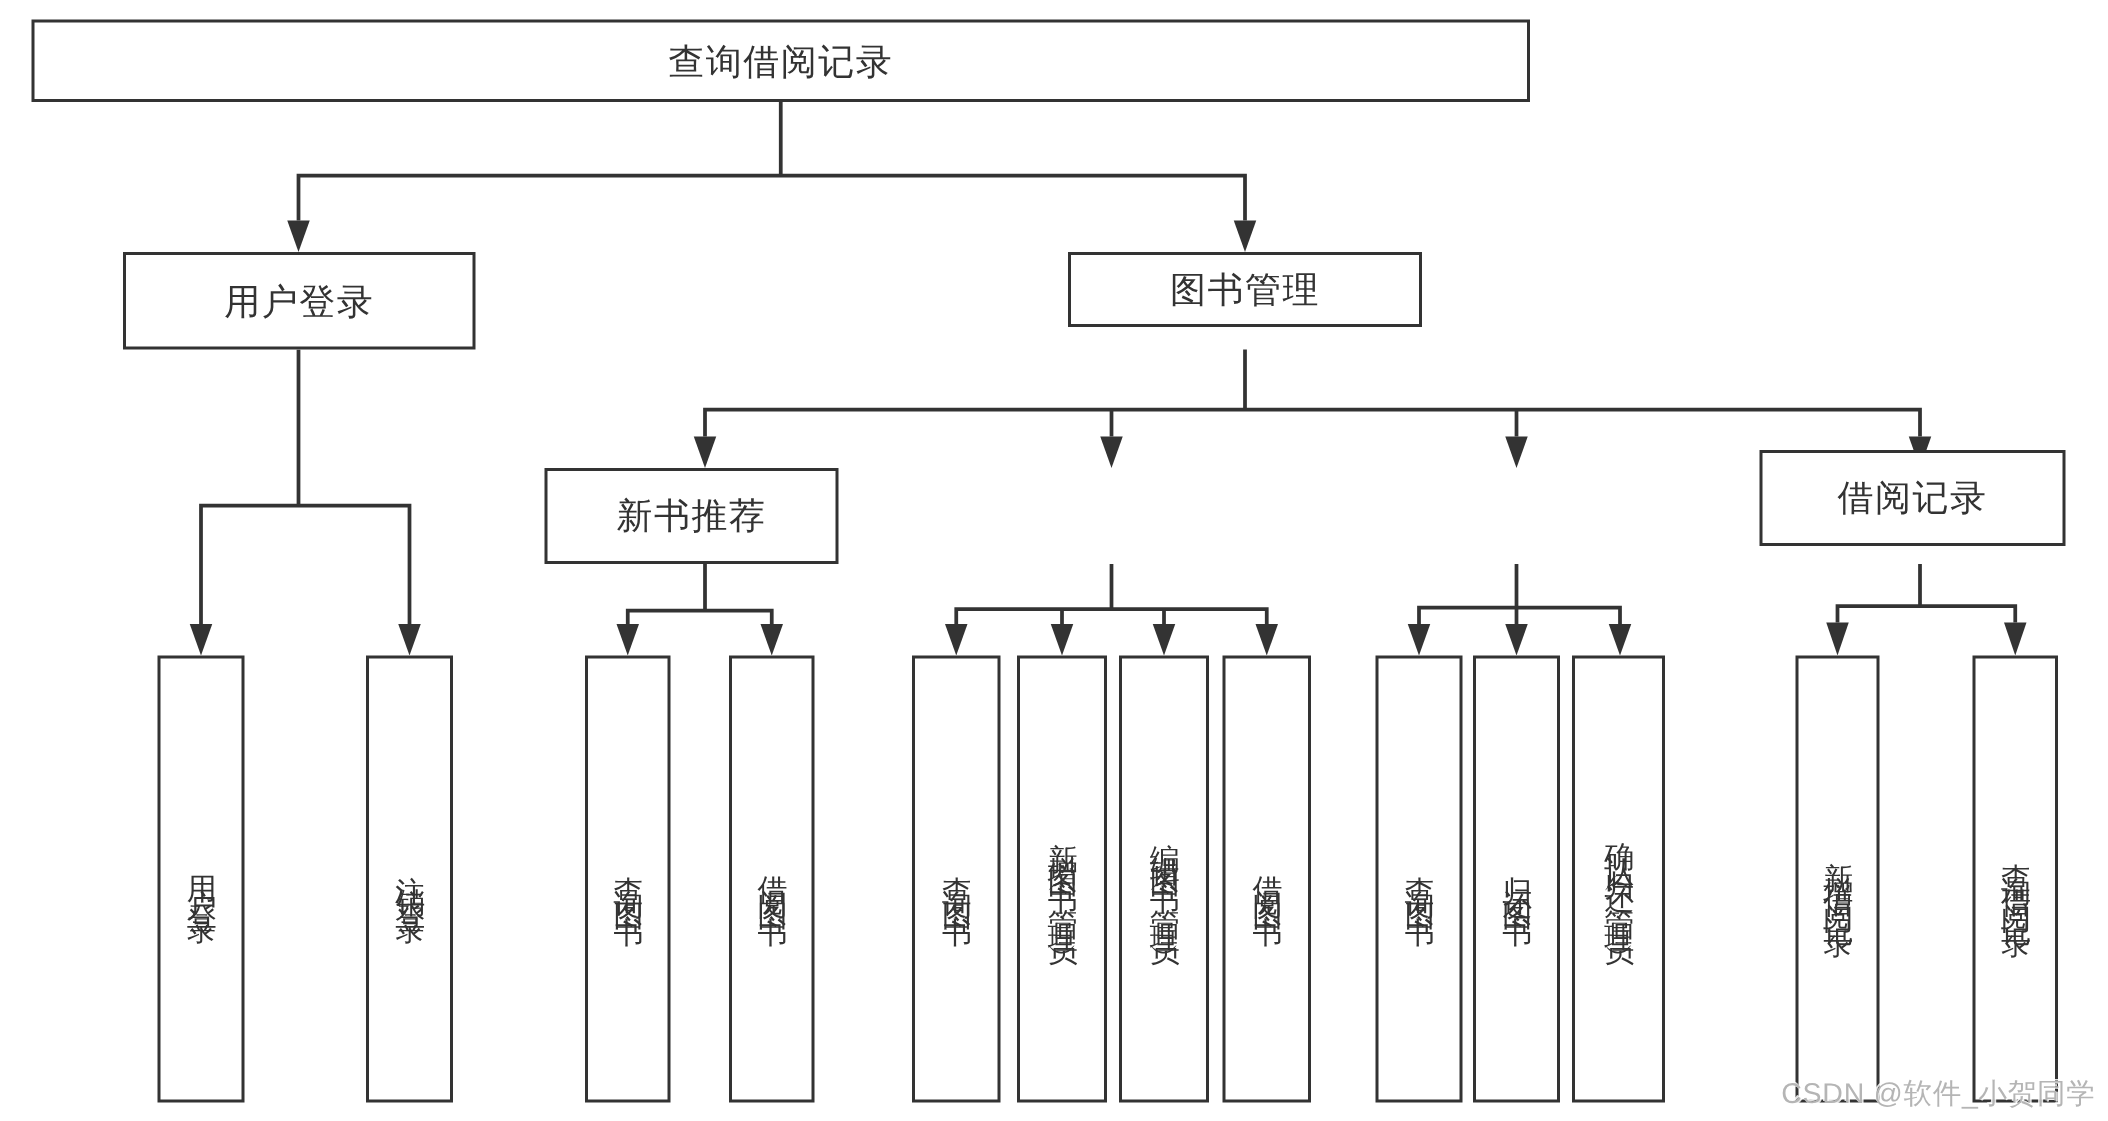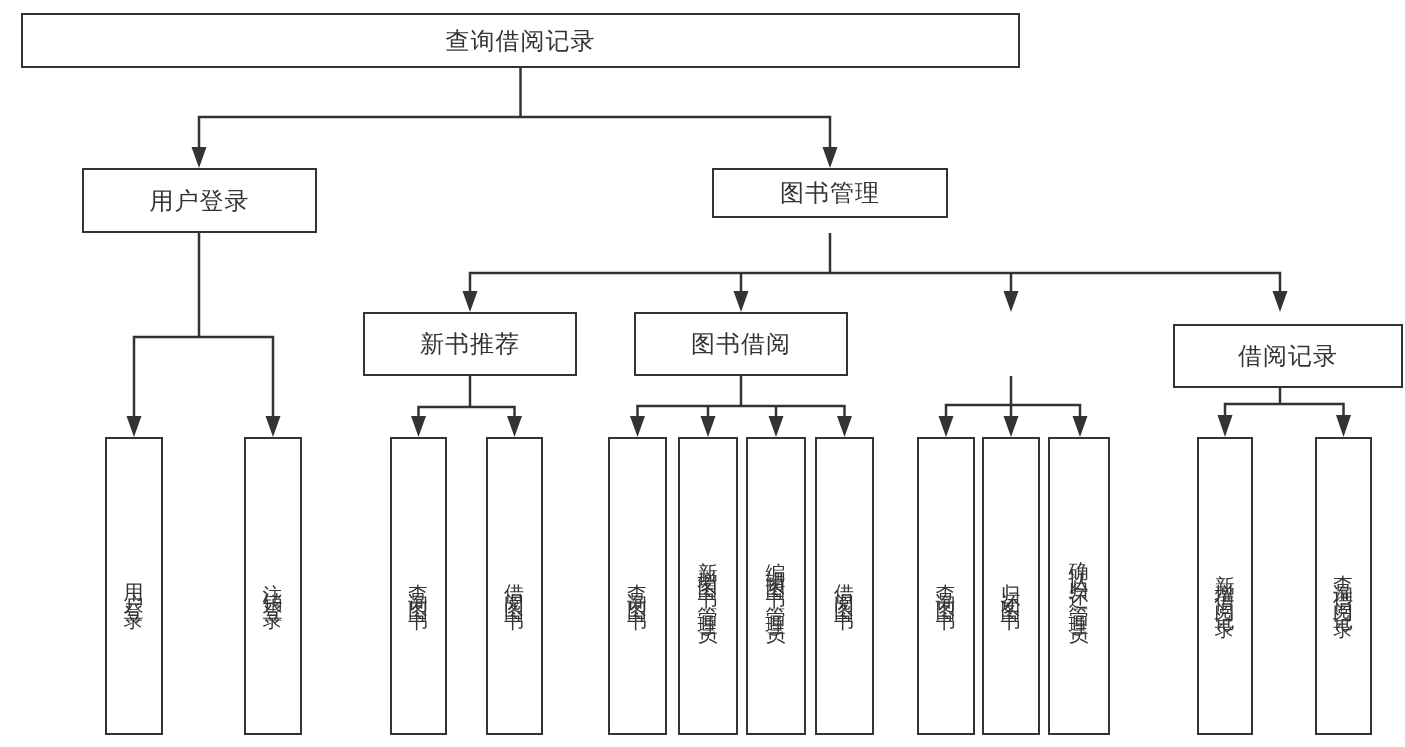--- a/index.html
+++ b/index.html
@@ -127,35 +127,35 @@
     <path d="M1225 415 V404 H1343.5 V415"></path>
     <polygon points="1217.5,415 1232.5,415 1225,437"></polygon>
     <polygon points="1336,415 1351,415 1343.5,437"></polygon>
   </svg>
 
   <div class="box" style="left:21px;top:13px;width:999px;height:55px">查询借阅记录</div>
 
   <div class="box" style="left:82px;top:168px;width:235px;height:65px">用户登录</div>
   <div class="box" style="left:712px;top:168px;width:236px;height:50px">图书管理</div>
 
-  <div class="box" style="left:363px;top:312px;width:214px;height:64px">新书推荐</div>
-  <div class="box" style="left:634px;top:312px;width:214px;height:64px">图书借阅</div>
-  <div class="box" style="left:1173px;top:324px;width:230px;height:64px">借阅记录</div>
+  <div class="box" style="left:363px;top:312px;width:196px;height:64px">新书推荐</div>
+  <div class="box" style="left:1173px;top:300px;width:204px;height:64px">借阅记录</div>
 
   <div class="vbox" style="left:105px;top:437px;width:58px;height:298px">用户登录</div>
   <div class="vbox" style="left:244px;top:437px;width:58px;height:298px">注销登录</div>
 
   <div class="vbox" style="left:390px;top:437px;width:57px;height:298px">查询图书</div>
   <div class="vbox" style="left:486px;top:437px;width:57px;height:298px">借阅图书</div>
 
   <div class="vbox" style="left:608px;top:437px;width:59px;height:298px">查询图书</div>
   <div class="vbox" style="left:678px;top:437px;width:60px;height:298px">新增图书（管理员）</div>
   <div class="vbox" style="left:746px;top:437px;width:60px;height:298px">编辑图书（管理员）</div>
   <div class="vbox" style="left:815px;top:437px;width:59px;height:298px">借阅图书</div>
 
   <div class="vbox" style="left:917px;top:437px;width:58px;height:298px">查询图书</div>
   <div class="vbox" style="left:982px;top:437px;width:58px;height:298px">归还图书</div>
   <div class="vbox" style="left:1048px;top:437px;width:62px;height:298px">确认归还（管理员）</div>
 
   <div class="vbox" style="left:1197px;top:437px;width:56px;height:298px">新增借阅记录</div>
   <div class="vbox" style="left:1315px;top:437px;width:57px;height:298px">查询借阅记录</div>
 
+  <div class="watermark">CSDN @软件_小贺同学</div>
 </div>
 
 </body></html>

